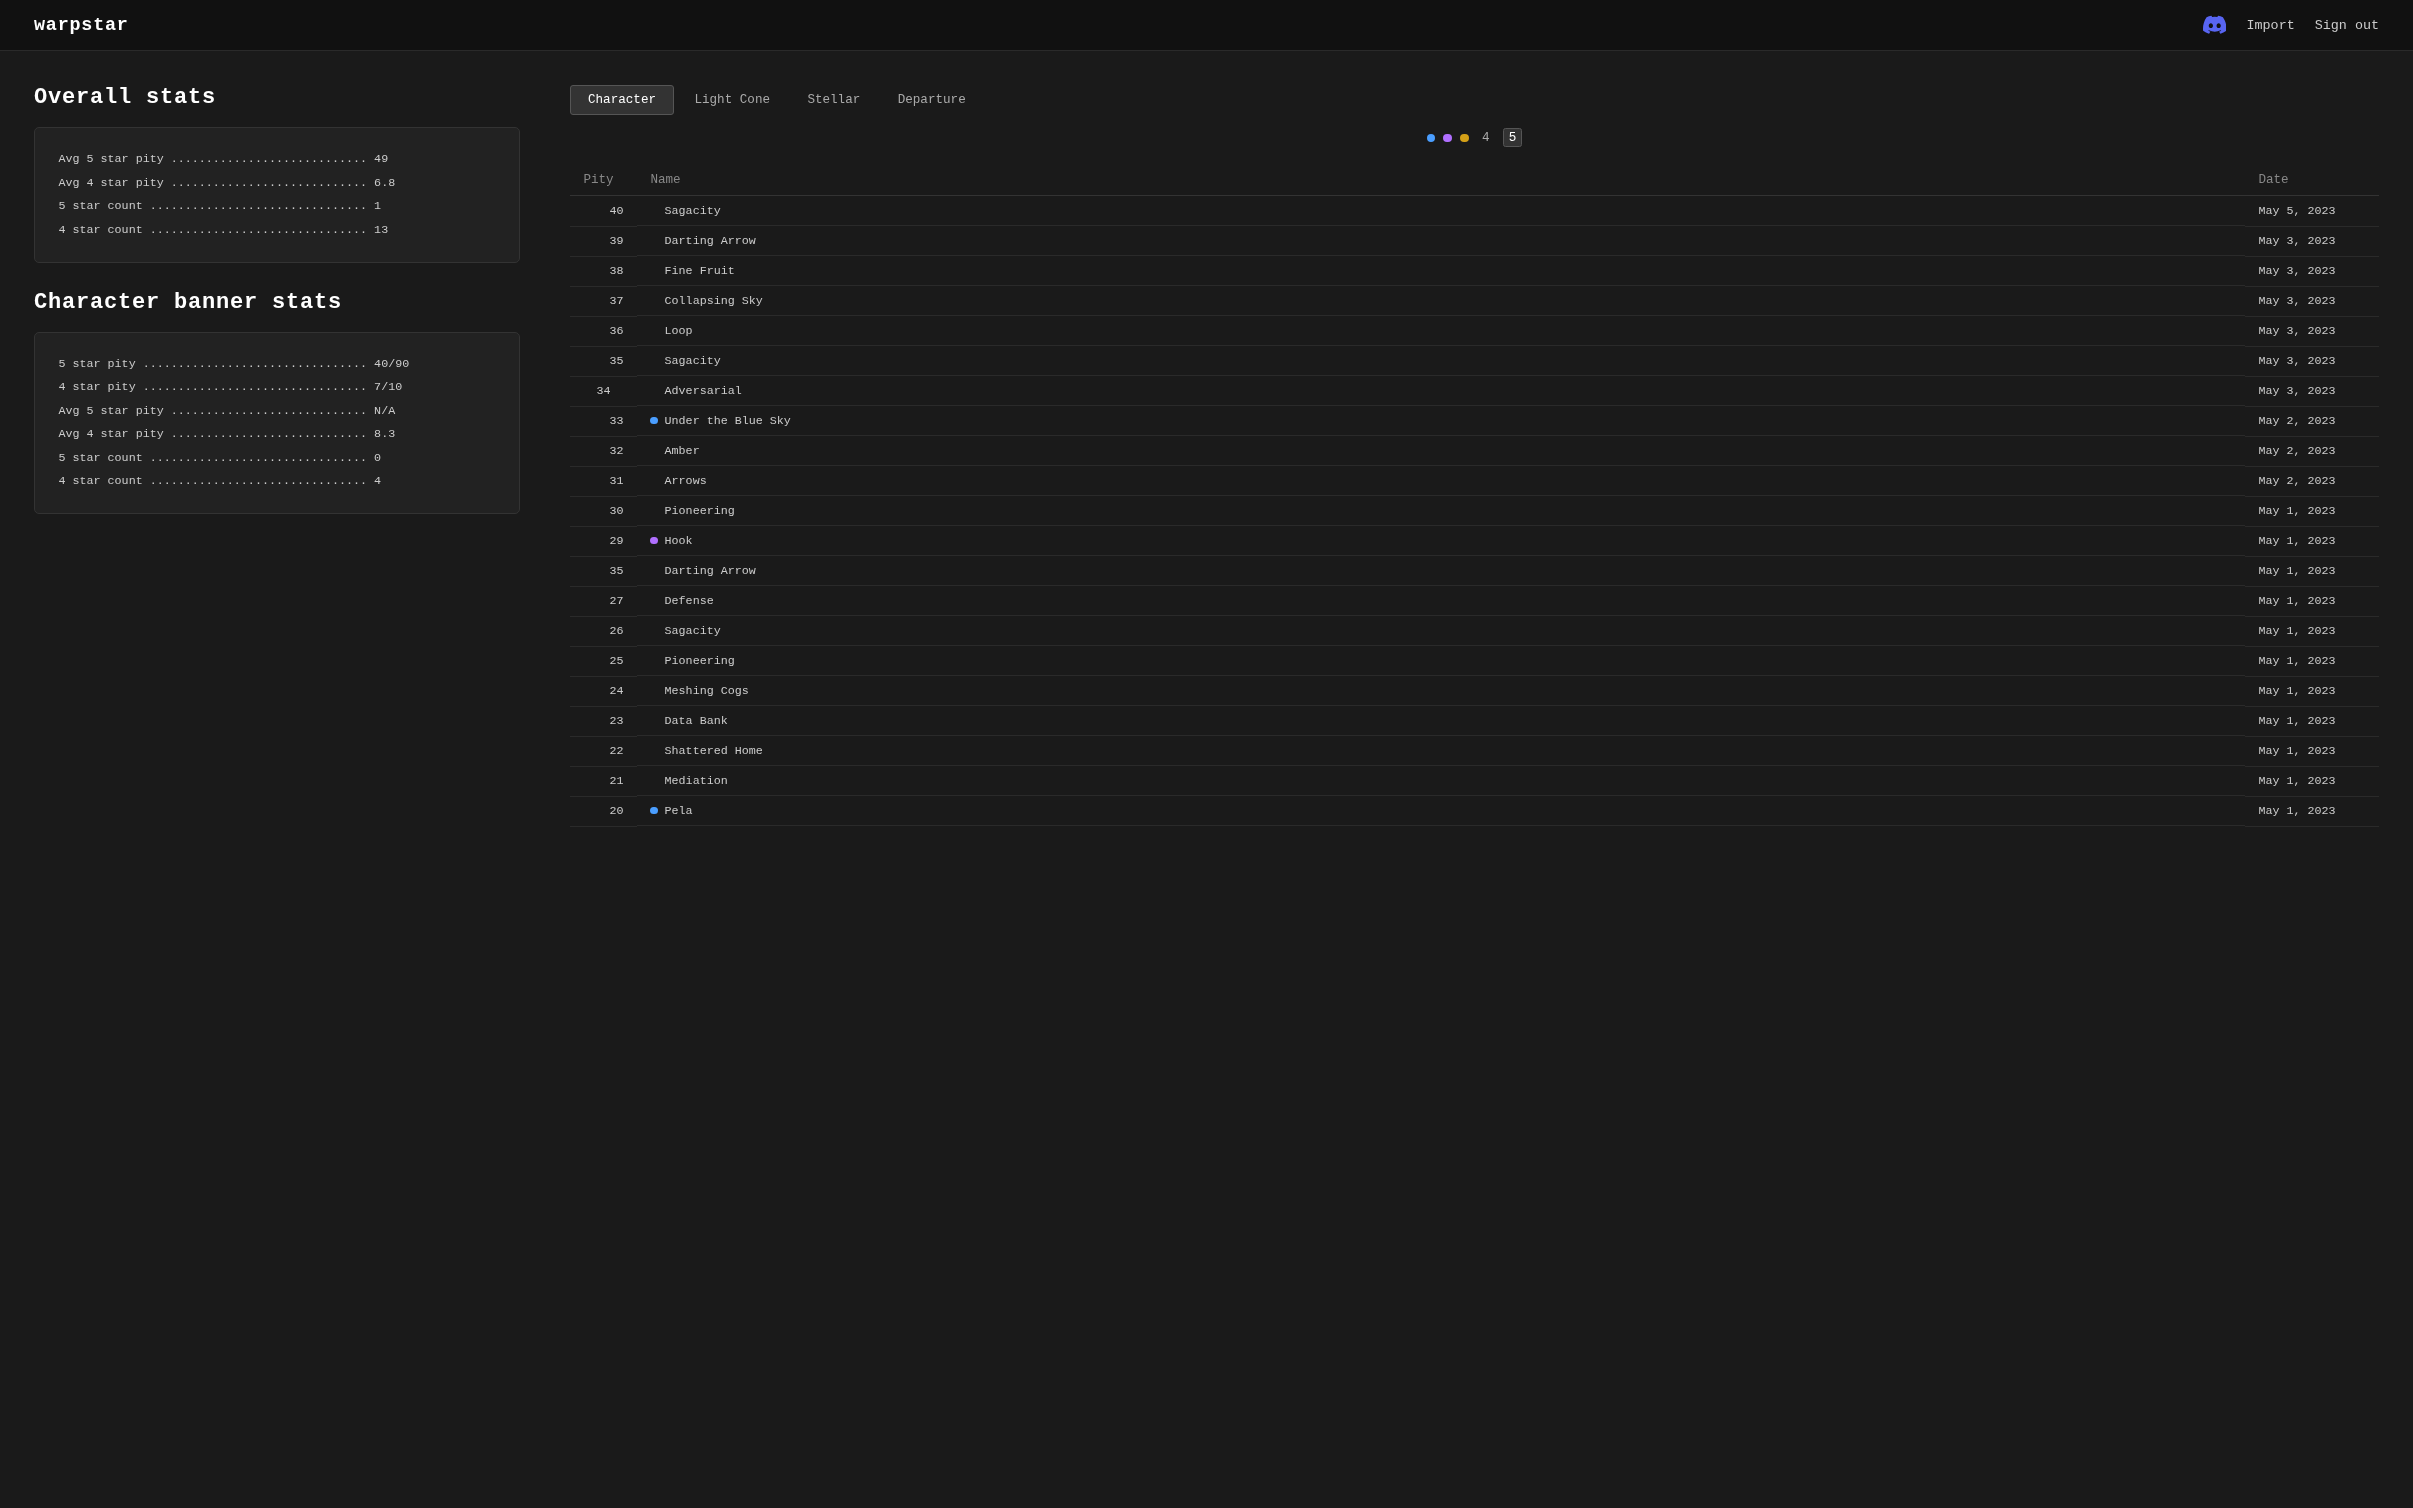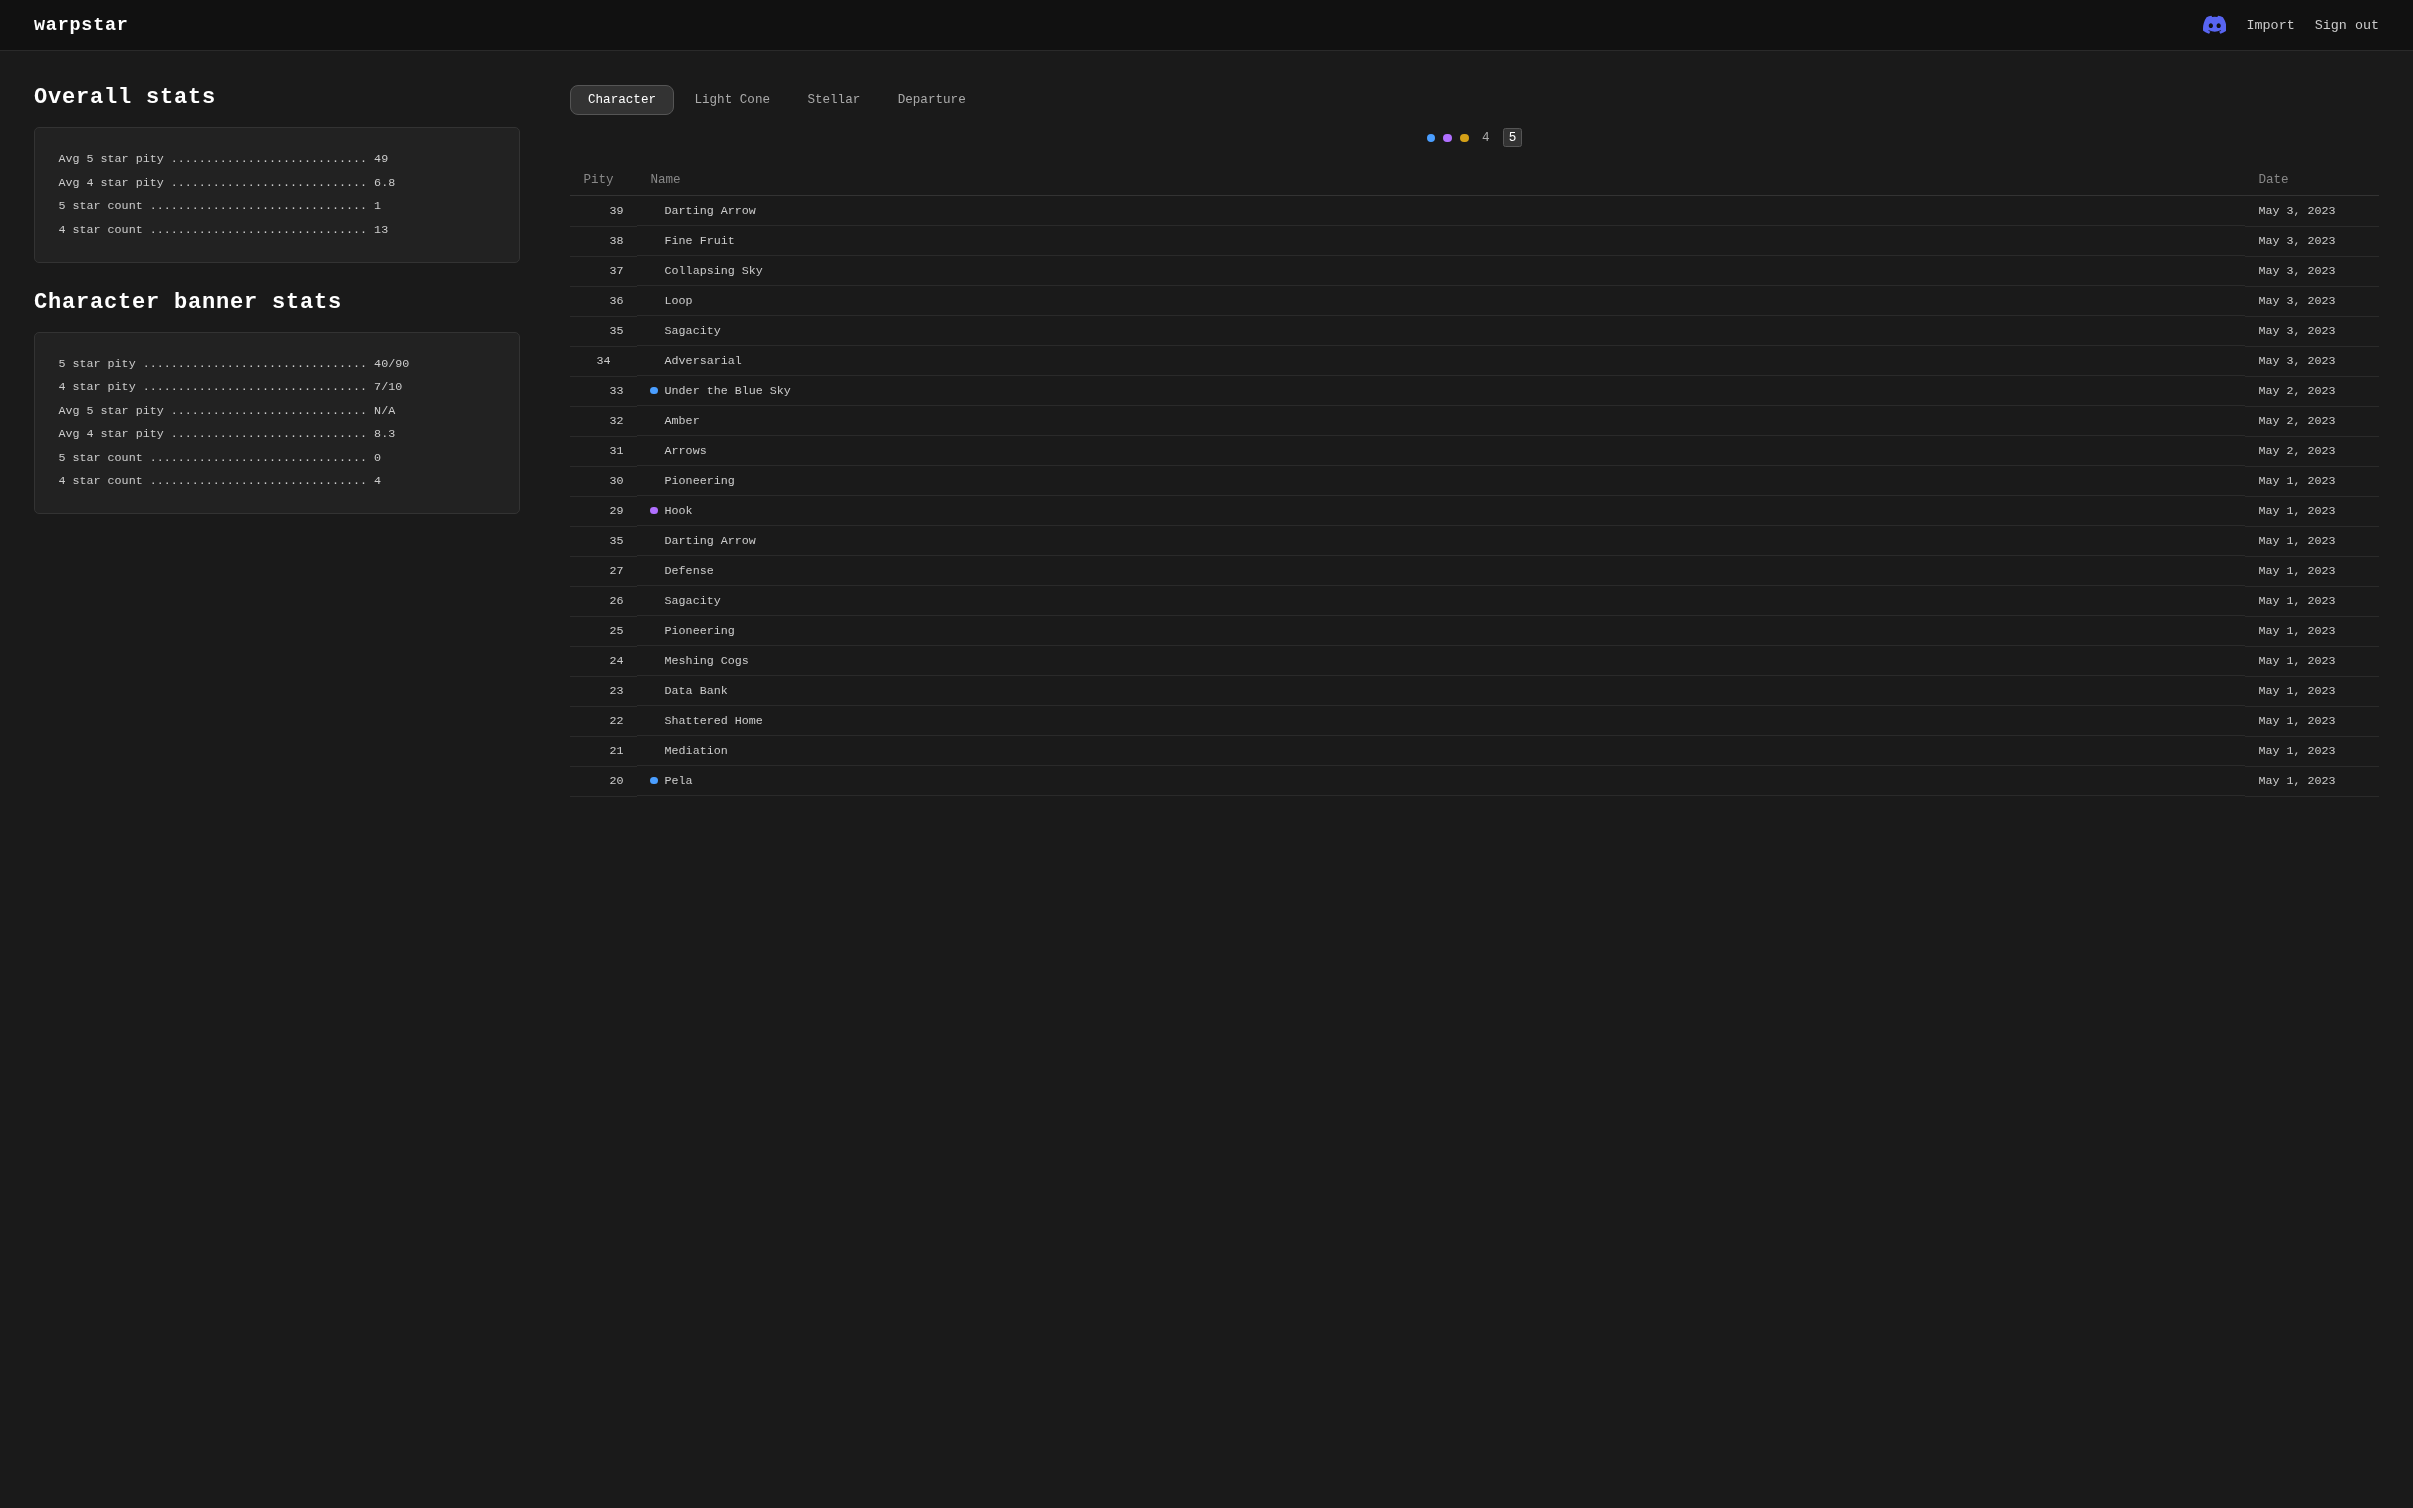--- a/index.html
+++ b/index.html
@@ -93,21 +93,21 @@
     .tabs-row {
       display: flex;
       gap: 3.4px;
       margin-bottom: 13.4px;
     }
 
     .tab {
       padding: 6.7px 17px;
       font-size: 12.6px;
       font-family: 'Courier New', Courier, monospace;
-      border-radius: 8px;
+      border-radius: 3px;
       cursor: pointer;
       color: #aaaaaa;
       background: transparent;
       border: none;
     }
 
     .tab.active {
       background-color: #333333;
       color: #ffffff;
       border: 0.8px solid #555555;
@@ -249,20 +249,28 @@
     <table class="data-table">
       <thead>
         <tr>
           <th class="pity-col">Pity</th>
           <th>Name</th>
           <th class="date-col">Date</th>
         </tr>
       </thead>
       <tbody id="table-body">
           <tr>
+            <td class="pity-cell" style="text-align: right;">40</td>
+            <td style="display: flex; align-items: center; gap: 6.7px;">
+              <span style="width: 7.5px; display: inline-block;"></span>
+              <span>Sagacity</span>
+            </td>
+            <td>May 5, 2023</td>
+          </tr>
+          <tr>
             <td class="pity-cell" style="text-align: right;">39</td>
             <td style="display: flex; align-items: center; gap: 6.7px;">
               <span style="width: 7.5px; display: inline-block;"></span>
               <span>Darting Arrow</span>
             </td>
             <td>May 3, 2023</td>
           </tr>
           <tr>
             <td class="pity-cell" style="text-align: right;">38</td>
             <td style="display: flex; align-items: center; gap: 6.7px;">

